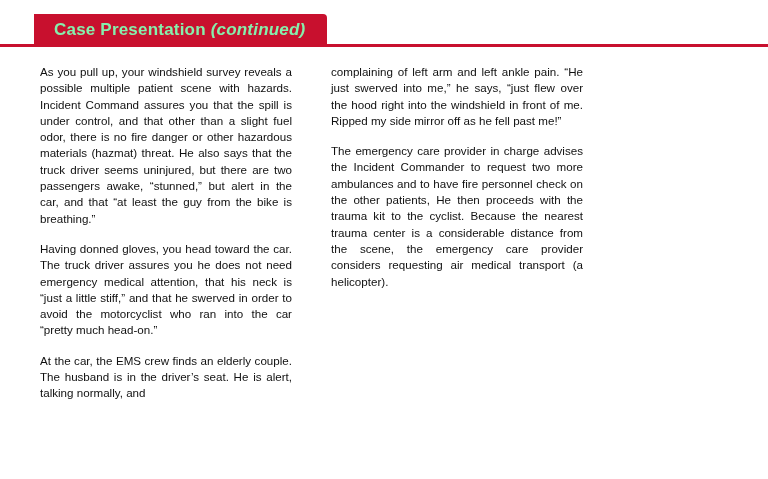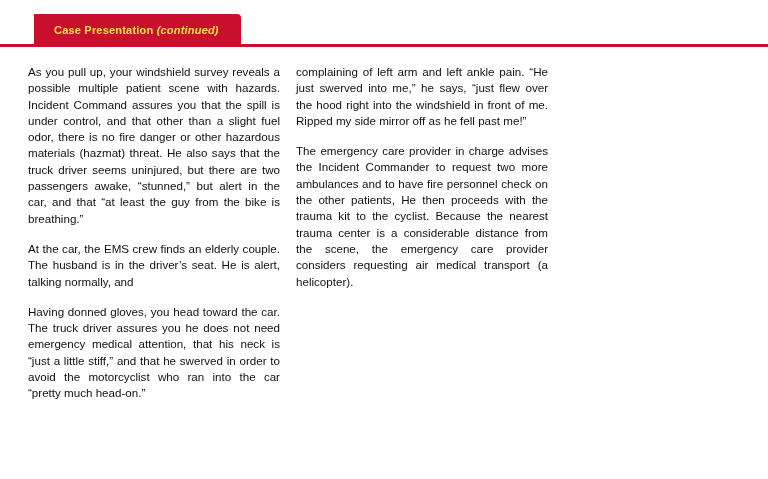--- a/index.html
+++ b/index.html
@@ -50,39 +50,39 @@
   }
   .header-banner::after {
     content: "";
     position: absolute;
     right: -1px;
     bottom: 0;
     width: 0;
     height: 0;
   }
   .header-title {
-    color: #fde047;
-    font-size: 11px;
+    color: #86efac;
+    font-size: 17px;
     font-weight: bold;
     letter-spacing: 0.2px;
     white-space: nowrap;
   }
   .header-title .cont {
     font-style: italic;
   }
 
   
   .columns {
     position: absolute;
     left: 0;
     top: 64px;
     width: 768px;
     display: flex;
-    gap: 16px;
-    padding: 0 28px;
+    gap: 39px;
+    padding: 0 40px;
     box-sizing: border-box;
   }
   .col {
     width: 252px;
   }
   .col p {
     margin: 0 0 14px 0;
     font-size: 11.6px;
     line-height: 16.3px;
     color: #101010;
@@ -106,22 +106,22 @@
         <span>Case Presentation</span>
         <span class="cont">(continued)</span>
       </div>
     </div>
   </div>
 
   <div class="columns">
 
     <div class="col">
       <p>As you pull up, your windshield survey reveals a possible multiple patient scene with hazards. Incident Command assures you that the spill is under control, and that other than a slight fuel odor, there is no fire danger or other hazardous materials (hazmat) threat. He also says that the truck driver seems uninjured, but there are two passengers awake, “stunned,” but alert in the car, and that “at least the guy from the bike is breathing.”</p>
+      <p>Having donned gloves, you head toward the car. The truck driver assures you he does not need emergency medical attention, that his neck is “just a little stiff,” and that he swerved in order to avoid the motorcyclist who ran into the car “pretty much head-on.”</p>
       <p>At the car, the EMS crew finds an elderly couple. The husband is in the driver’s seat. He is alert, talking normally, and</p>
-      <p>Having donned gloves, you head toward the car. The truck driver assures you he does not need emergency medical attention, that his neck is “just a little stiff,” and that he swerved in order to avoid the motorcyclist who ran into the car “pretty much head-on.”</p>
     </div>
 
     <div class="col">
       <p>complaining of left arm and left ankle pain. “He just swerved into me,” he says, “just flew over the hood right into the windshield in front of me. Ripped my side mirror off as he fell past me!”</p>
       <p>The emergency care provider in charge advises the Incident Commander to request two more ambulances and to have fire personnel check on the other patients, He then proceeds with the trauma kit to the cyclist. Because the nearest trauma center is a considerable distance from the scene, the emergency care provider considers requesting air medical transport (a helicopter).</p>
     </div>
 
   </div>
 
 </div>

